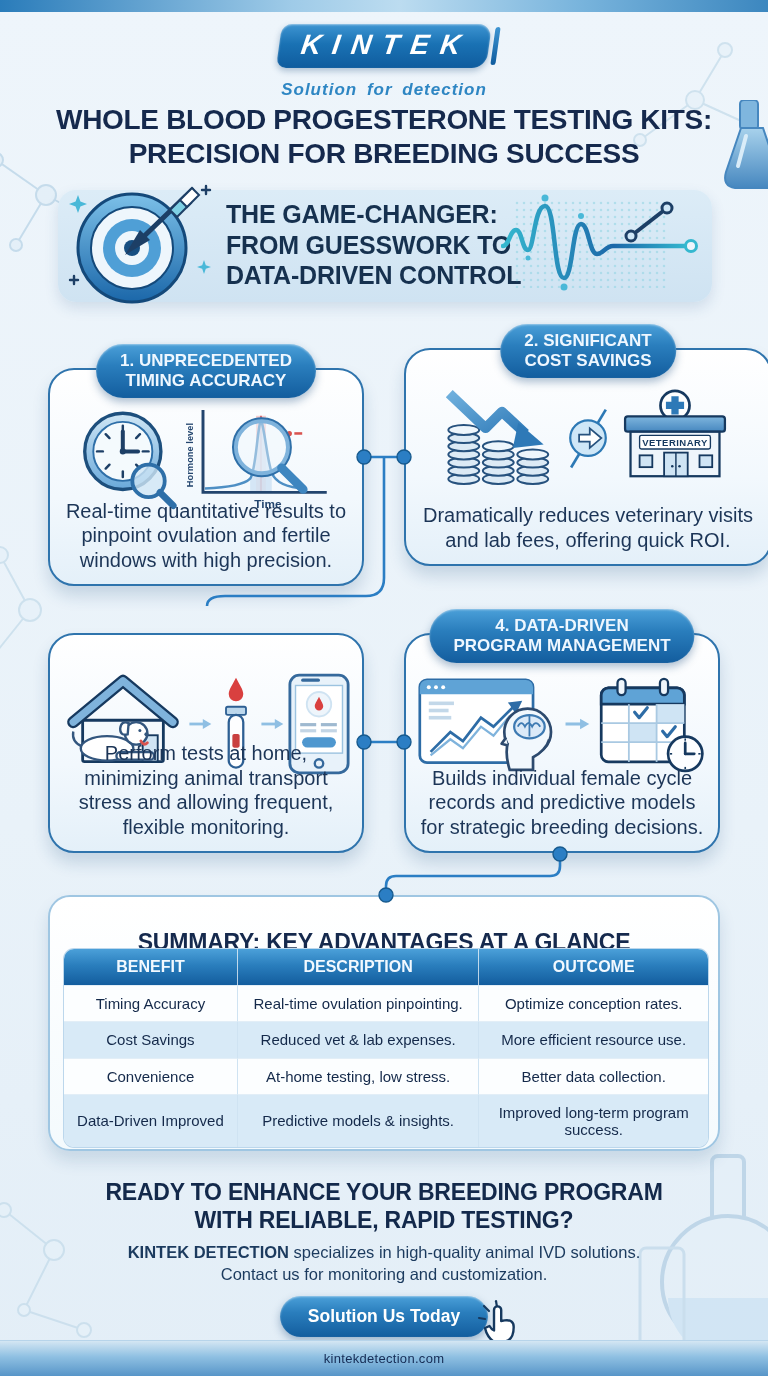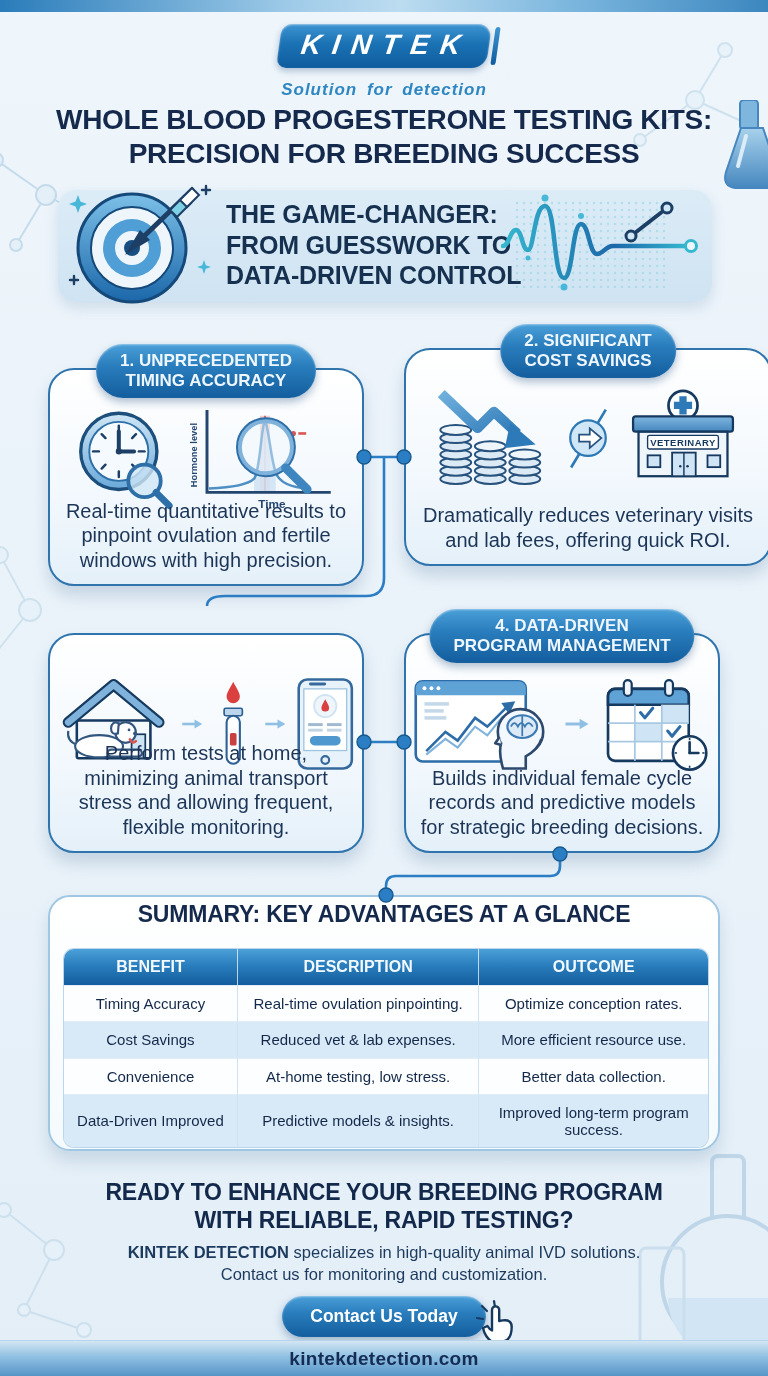--- a/index.html
+++ b/index.html
@@ -50,29 +50,29 @@
   .card--2 { left:404px; top:348px; width:368px; height:218px; }
   .card--3 { left:48px; top:633px; width:316px; height:220px; }
   .card--4 { left:404px; top:633px; width:316px; height:220px; }
   .pill { position:absolute; top:-26px; left:50%; transform:translateX(-50%); z-index:6;
     background:linear-gradient(180deg,#4ba0d9 0%,#2a7ebd 40%,#135d9e 100%);
     border-radius:999px; padding:7px 24px; color:#eef7ff; font-weight:bold; font-size:17px;
     text-align:center; line-height:1.18; white-space:nowrap;
     box-shadow:0 4px 9px rgba(20,70,120,.35), inset 0 1px 2px rgba(255,255,255,.45); }
   .pill span { display:block; }
   .card-icons { position:absolute; left:8px; right:8px; top:32px; height:114px;
-    display:flex; align-items:center; justify-content:center; gap:12px; }
+    display:flex; align-items:center; justify-content:center; gap:4px; }
   .card-body { position:absolute; left:13px; right:13px; bottom:11px; text-align:center;
     color:#1c3557; font-size:20px; line-height:1.24; }
 
   
   .summary { position:absolute; left:48px; top:895px; width:672px; height:256px; z-index:3;
     background:linear-gradient(180deg,#ffffff 0%,#f4fafd 100%); border:2px solid #9fc6e2; border-radius:22px;
     box-shadow:0 10px 16px rgba(30,80,130,.15); }
-  .summary-title { margin-top:4px; text-align:center; color:#15294d; font-weight:bold; font-size:23px; letter-spacing:-0.2px; }
+  .summary-title { margin-top:32px; text-align:center; color:#15294d; font-weight:bold; font-size:23px; letter-spacing:-0.2px; }
   .summary table { position:absolute; left:14px; top:52px; width:644px; border-collapse:separate; border-spacing:0;
     box-shadow:0 0 0 1px #bcd7ec; border-radius:10px; }
   .summary th { background:linear-gradient(180deg,#4ba0d9 0%,#2a7ebd 45%,#135d9e 100%);
     color:#f2f9ff; font-size:16px; font-weight:bold; padding:9px 4px; border-right:1.5px solid rgba(255,255,255,.7);margin-left:17px; }
   .summary th:first-child { border-top-left-radius:10px; width:27%; }
   .summary th:nth-child(2) { width:37.5%; }
   .summary th:last-child { border-top-right-radius:10px; border-right:none; width:35.5%; }
   .summary td { text-align:center; color:#14294a; font-size:15px; line-height:1.15; padding:9px 5px;
     border-right:1.5px solid #cfe3f2; border-top:1px solid #e2eef7; }
   .summary td:last-child { border-right:none; }
@@ -92,21 +92,21 @@
     background:linear-gradient(180deg,#4ba0d9 0%,#2a7ebd 40%,#135d9e 100%);
     border-radius:999px; padding:10px 28px; color:#ffffff; font-weight:bold; font-size:17.5px;
     font-family:"Liberation Sans", sans-serif;
     box-shadow:0 4px 9px rgba(20,70,120,.35), inset 0 1px 2px rgba(255,255,255,.45); }
   .cursor-icon { position:absolute; right:-36px; top:2px; width:48px; height:48px; }
 
   
   .sitebar { position:absolute; bottom:0; left:0; width:100%; height:36px; z-index:2;
     background:linear-gradient(180deg,#d4e6f3 0%,#8fc0e2 45%,#5795c8 100%);
     border-top:1px solid #b7d4ea; display:flex; align-items:center; justify-content:center; }
-  .site-url { color:#152c55; font-size:19px; font-weight:bold; letter-spacing:.3px; }
+  .site-url { color:#152c55; font-size:13px; font-weight:normal; letter-spacing:.3px; }
 </style>
 </head>
 <body>
 
 <div class="canvas">
 
   <svg class="deco" style="left:-24px; top:140px;" width="130" height="150" viewBox="0 0 130 150">
     <g stroke="#bcd6e8" stroke-width="2" fill="#e3eff8" opacity=".8">
       <line x1="20" y1="20" x2="70" y2="55"></line>
         <line x1="70" y1="55" x2="40" y2="105"></line>
@@ -508,21 +508,21 @@
   <section class="cta">
     <h4 class="cta-heading">
       <span>READY TO ENHANCE YOUR BREEDING PROGRAM</span>
       <span>WITH RELIABLE, RAPID TESTING?</span>
     </h4>
     <p class="cta-text">
       <span class="line"><b>KINTEK DETECTION</b><span> specializes in high-quality animal IVD solutions.</span></span>
       <span class="line">Contact us for monitoring and customization.</span>
     </p>
     <span class="cta-btn-wrap">
-      <button class="cta-button">Contact Us Today</button>
+      <button class="cta-button">Solution Us Today</button>
       <svg class="cursor-icon" viewBox="0 0 48 48">
         <g stroke="#16395f" stroke-width="2.2" stroke-linecap="round">
           <line x1="8" y1="8" x2="13" y2="13"></line>
             <line x1="20" y1="3" x2="21" y2="9"></line>
             <line x1="3" y1="20" x2="9" y2="21"></line>
         </g>
         <path d="M18,44 q-7,-5 -9,-14 l4.5,-2 q2,3.5 4.5,4.5 V12 a3.6,3.6 0 0 1 7.2,0 v11 l3.5,-0.6 q9,-1.2 9,6.5 q0,10 -5.5,13.5 q-7,3.8 -14.2,1.6 Z" fill="#ffffff" stroke="#16395f" stroke-width="2.4" stroke-linejoin="round"></path>
       </svg>
     </span>
   </section>

